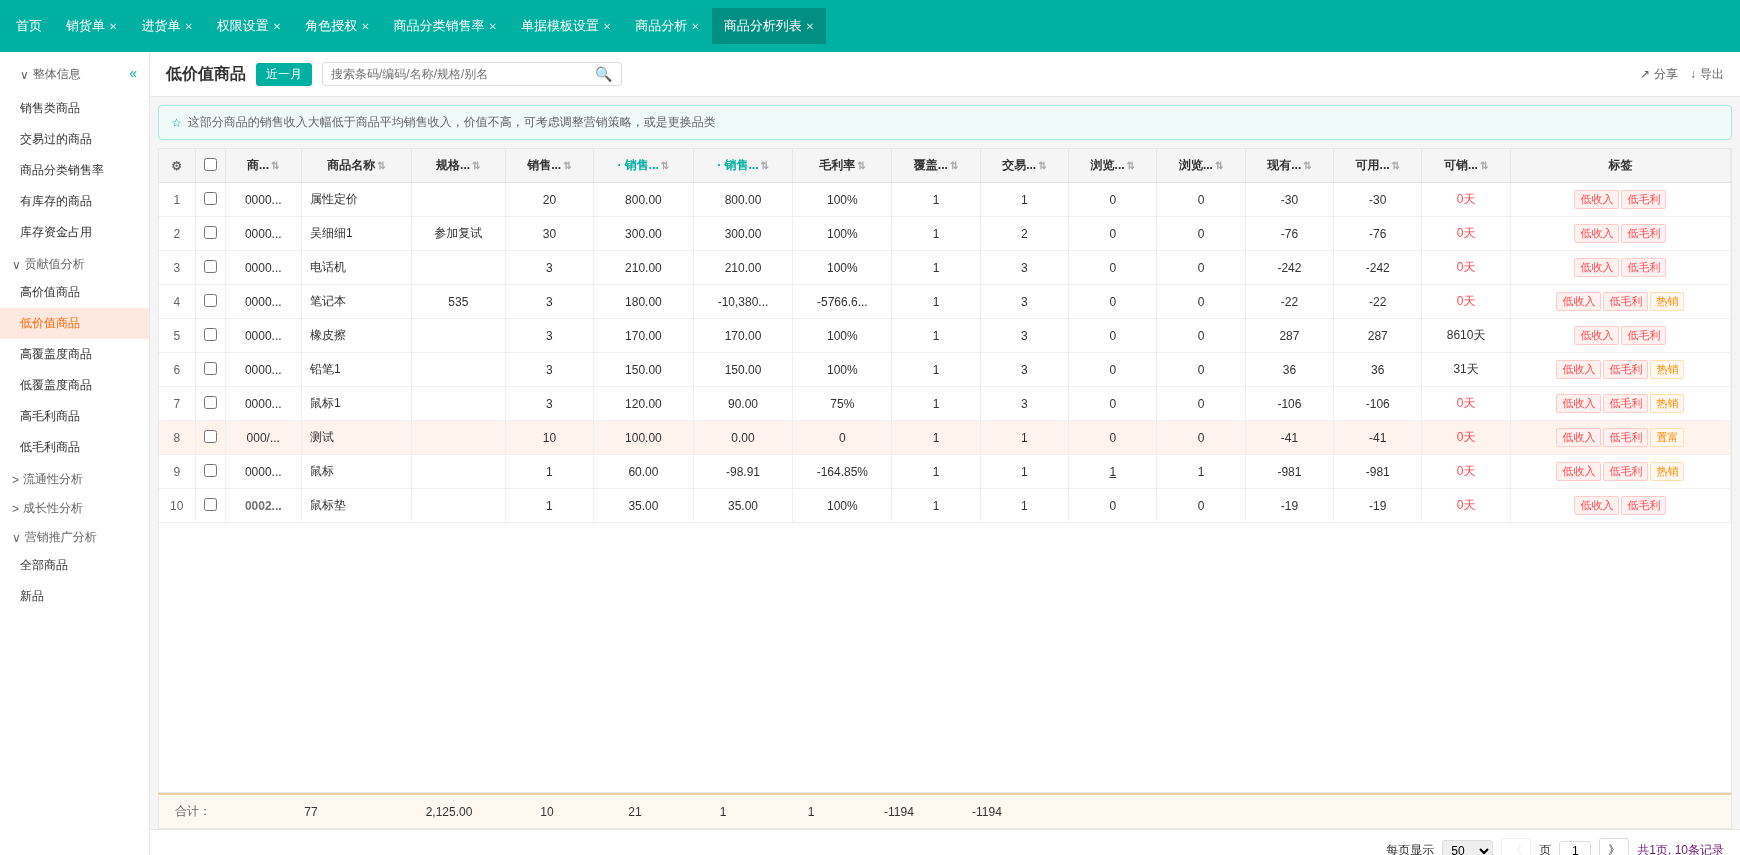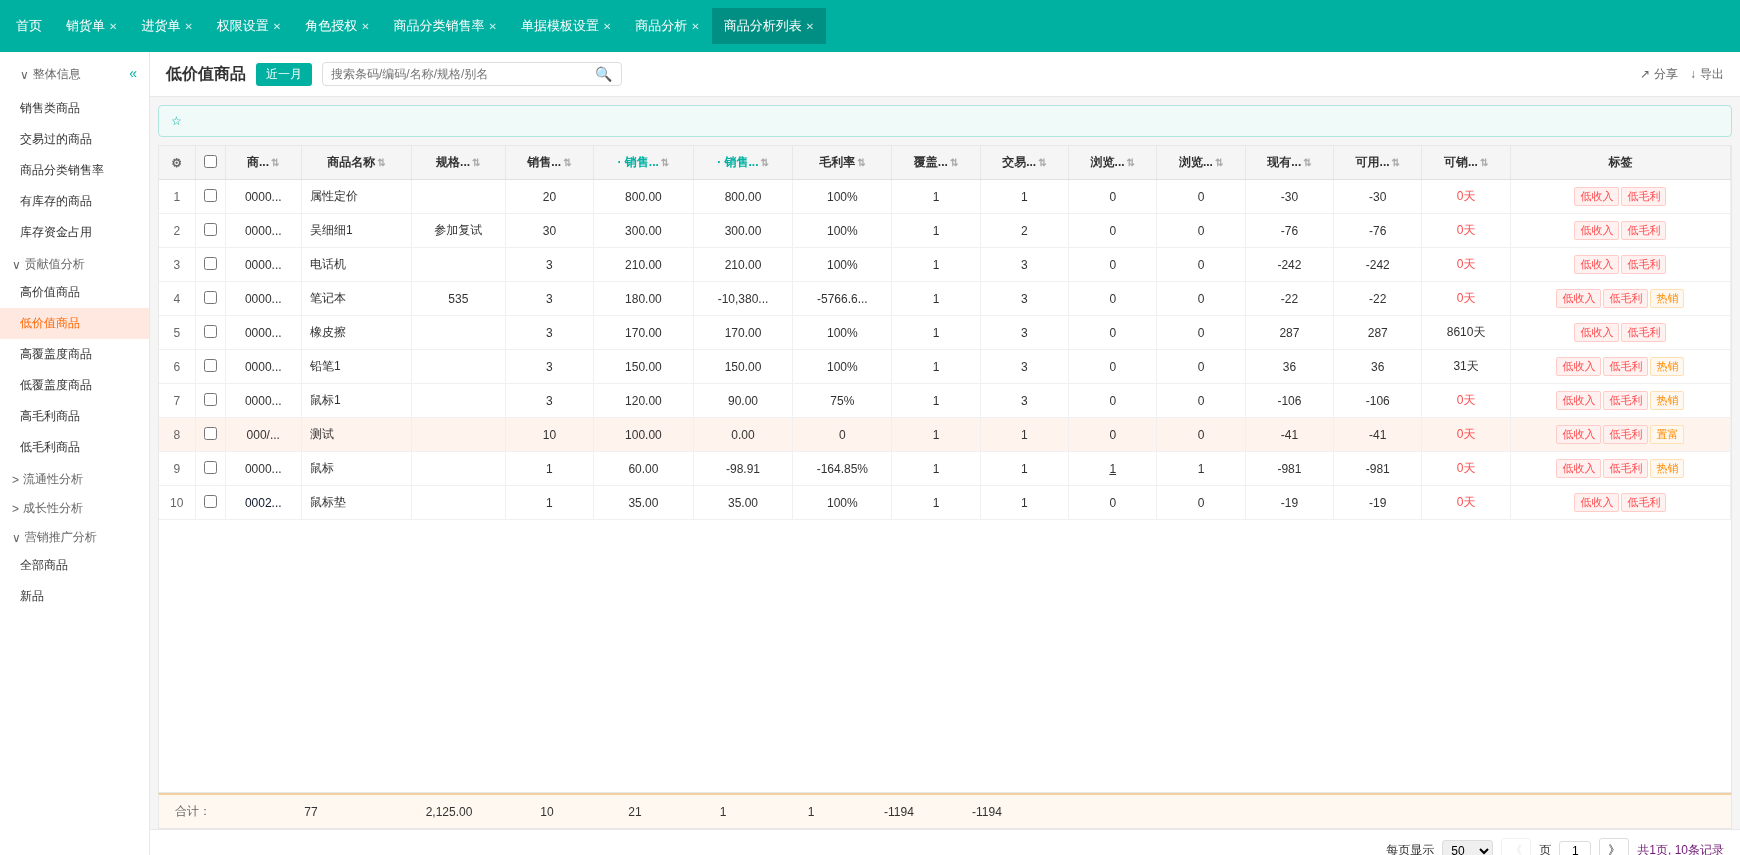--- a/index.html
+++ b/index.html
@@ -373,20 +373,21 @@
         </div>
         <div class="header-btn">
           <span>↓</span>
           <span>导出</span>
         </div>
       </div>
     </div>
 
     <div class="info-bar">
       <span class="info-icon">☆</span>
+      <span>这部分商品的销售收入大幅低于商品平均销售收入，价值不高，可考虑调整营销策略，或是更换品类</span>
     </div>
 
     <div class="table-wrapper">
       <table>
         <thead>
           <tr>
             <th style="width:36px;">
               <span class="gear-icon">⚙</span>
             </th>
             <th style="width:30px;">
@@ -689,21 +690,21 @@
     <td class="days-red">0天</td>
     <td>
       <span class="tag tag-red">低收入</span><span class="tag tag-red">低毛利</span><span class="tag tag-orange">热销</span>
     </td>
   </tr>
             <tr>
     <td class="row-num">10</td>
     <td>
       <input type="checkbox" style="">
     </td>
-    <td style="color:#0f172a;">0002...</td>
+    <td style="color:#737373;font-weight:bold;">0002...</td>
     <td style="text-align:left; padding-left:8px;">鼠标垫</td>
     <td></td>
     <td>1</td>
     <td>35.00</td>
     <td>35.00</td>
     <td>100%</td>
     <td>1</td>
     <td>1</td>
     <td class="">0</td>
     <td>0</td>

